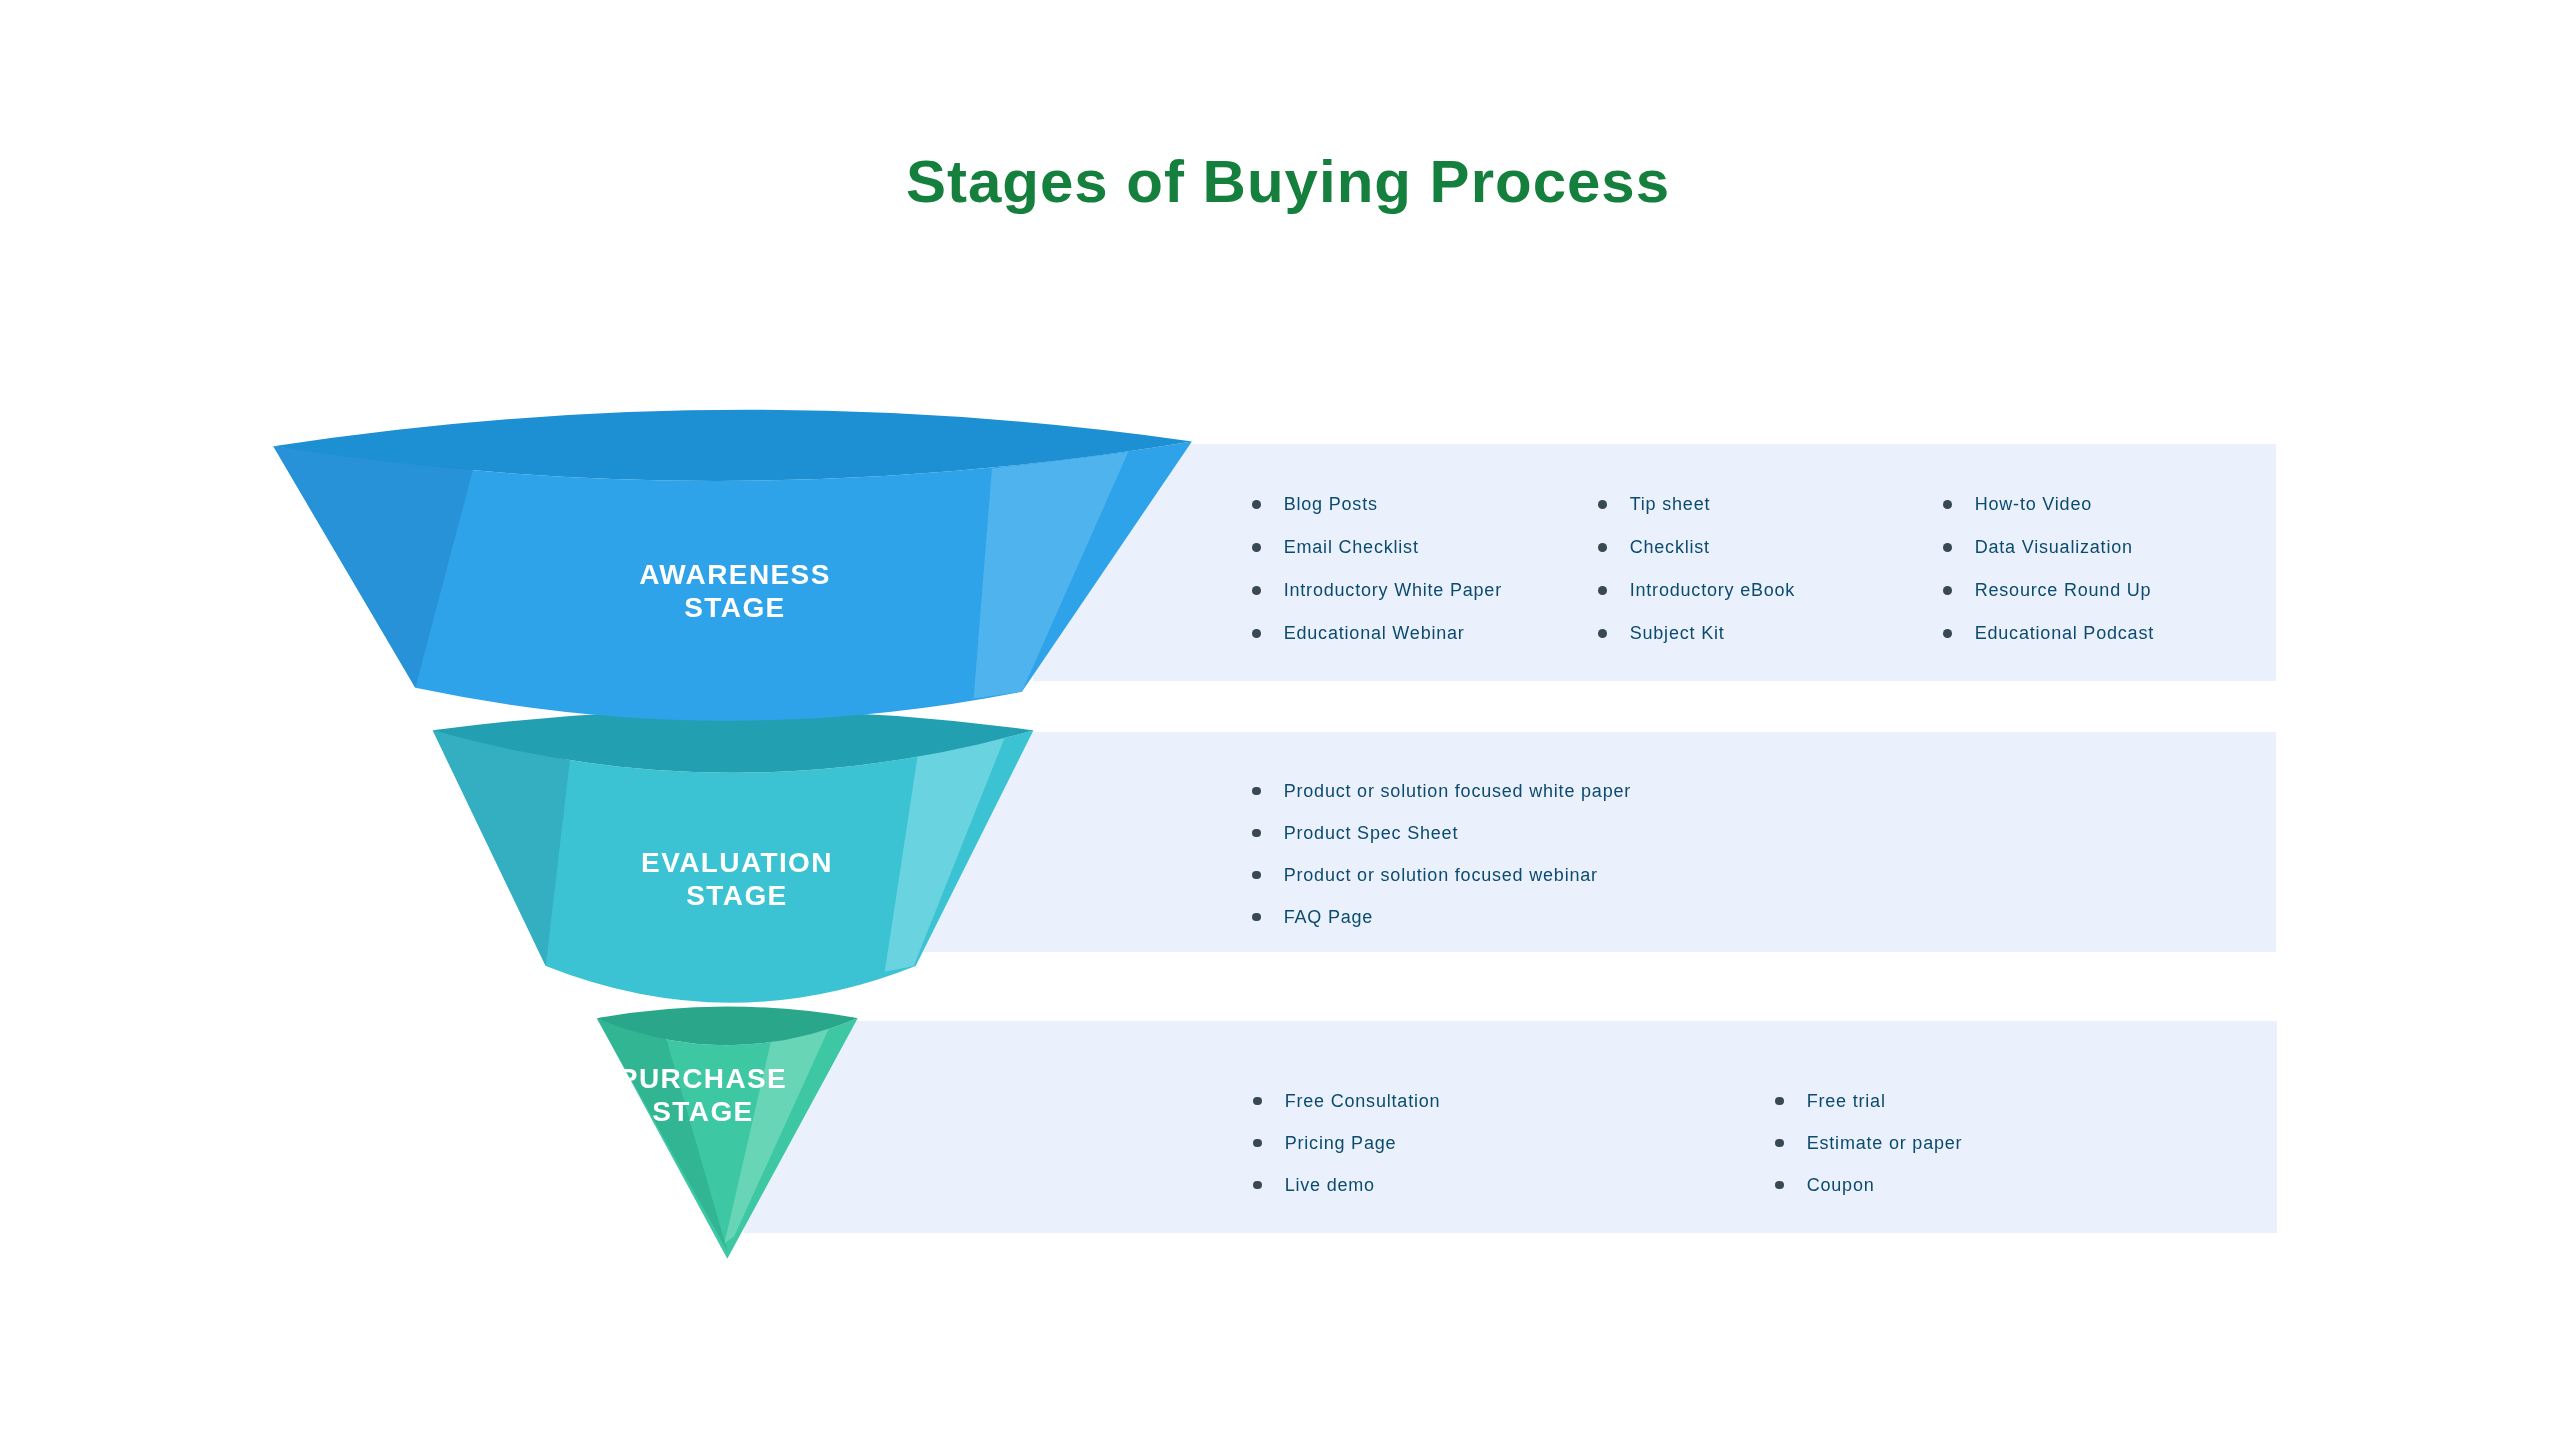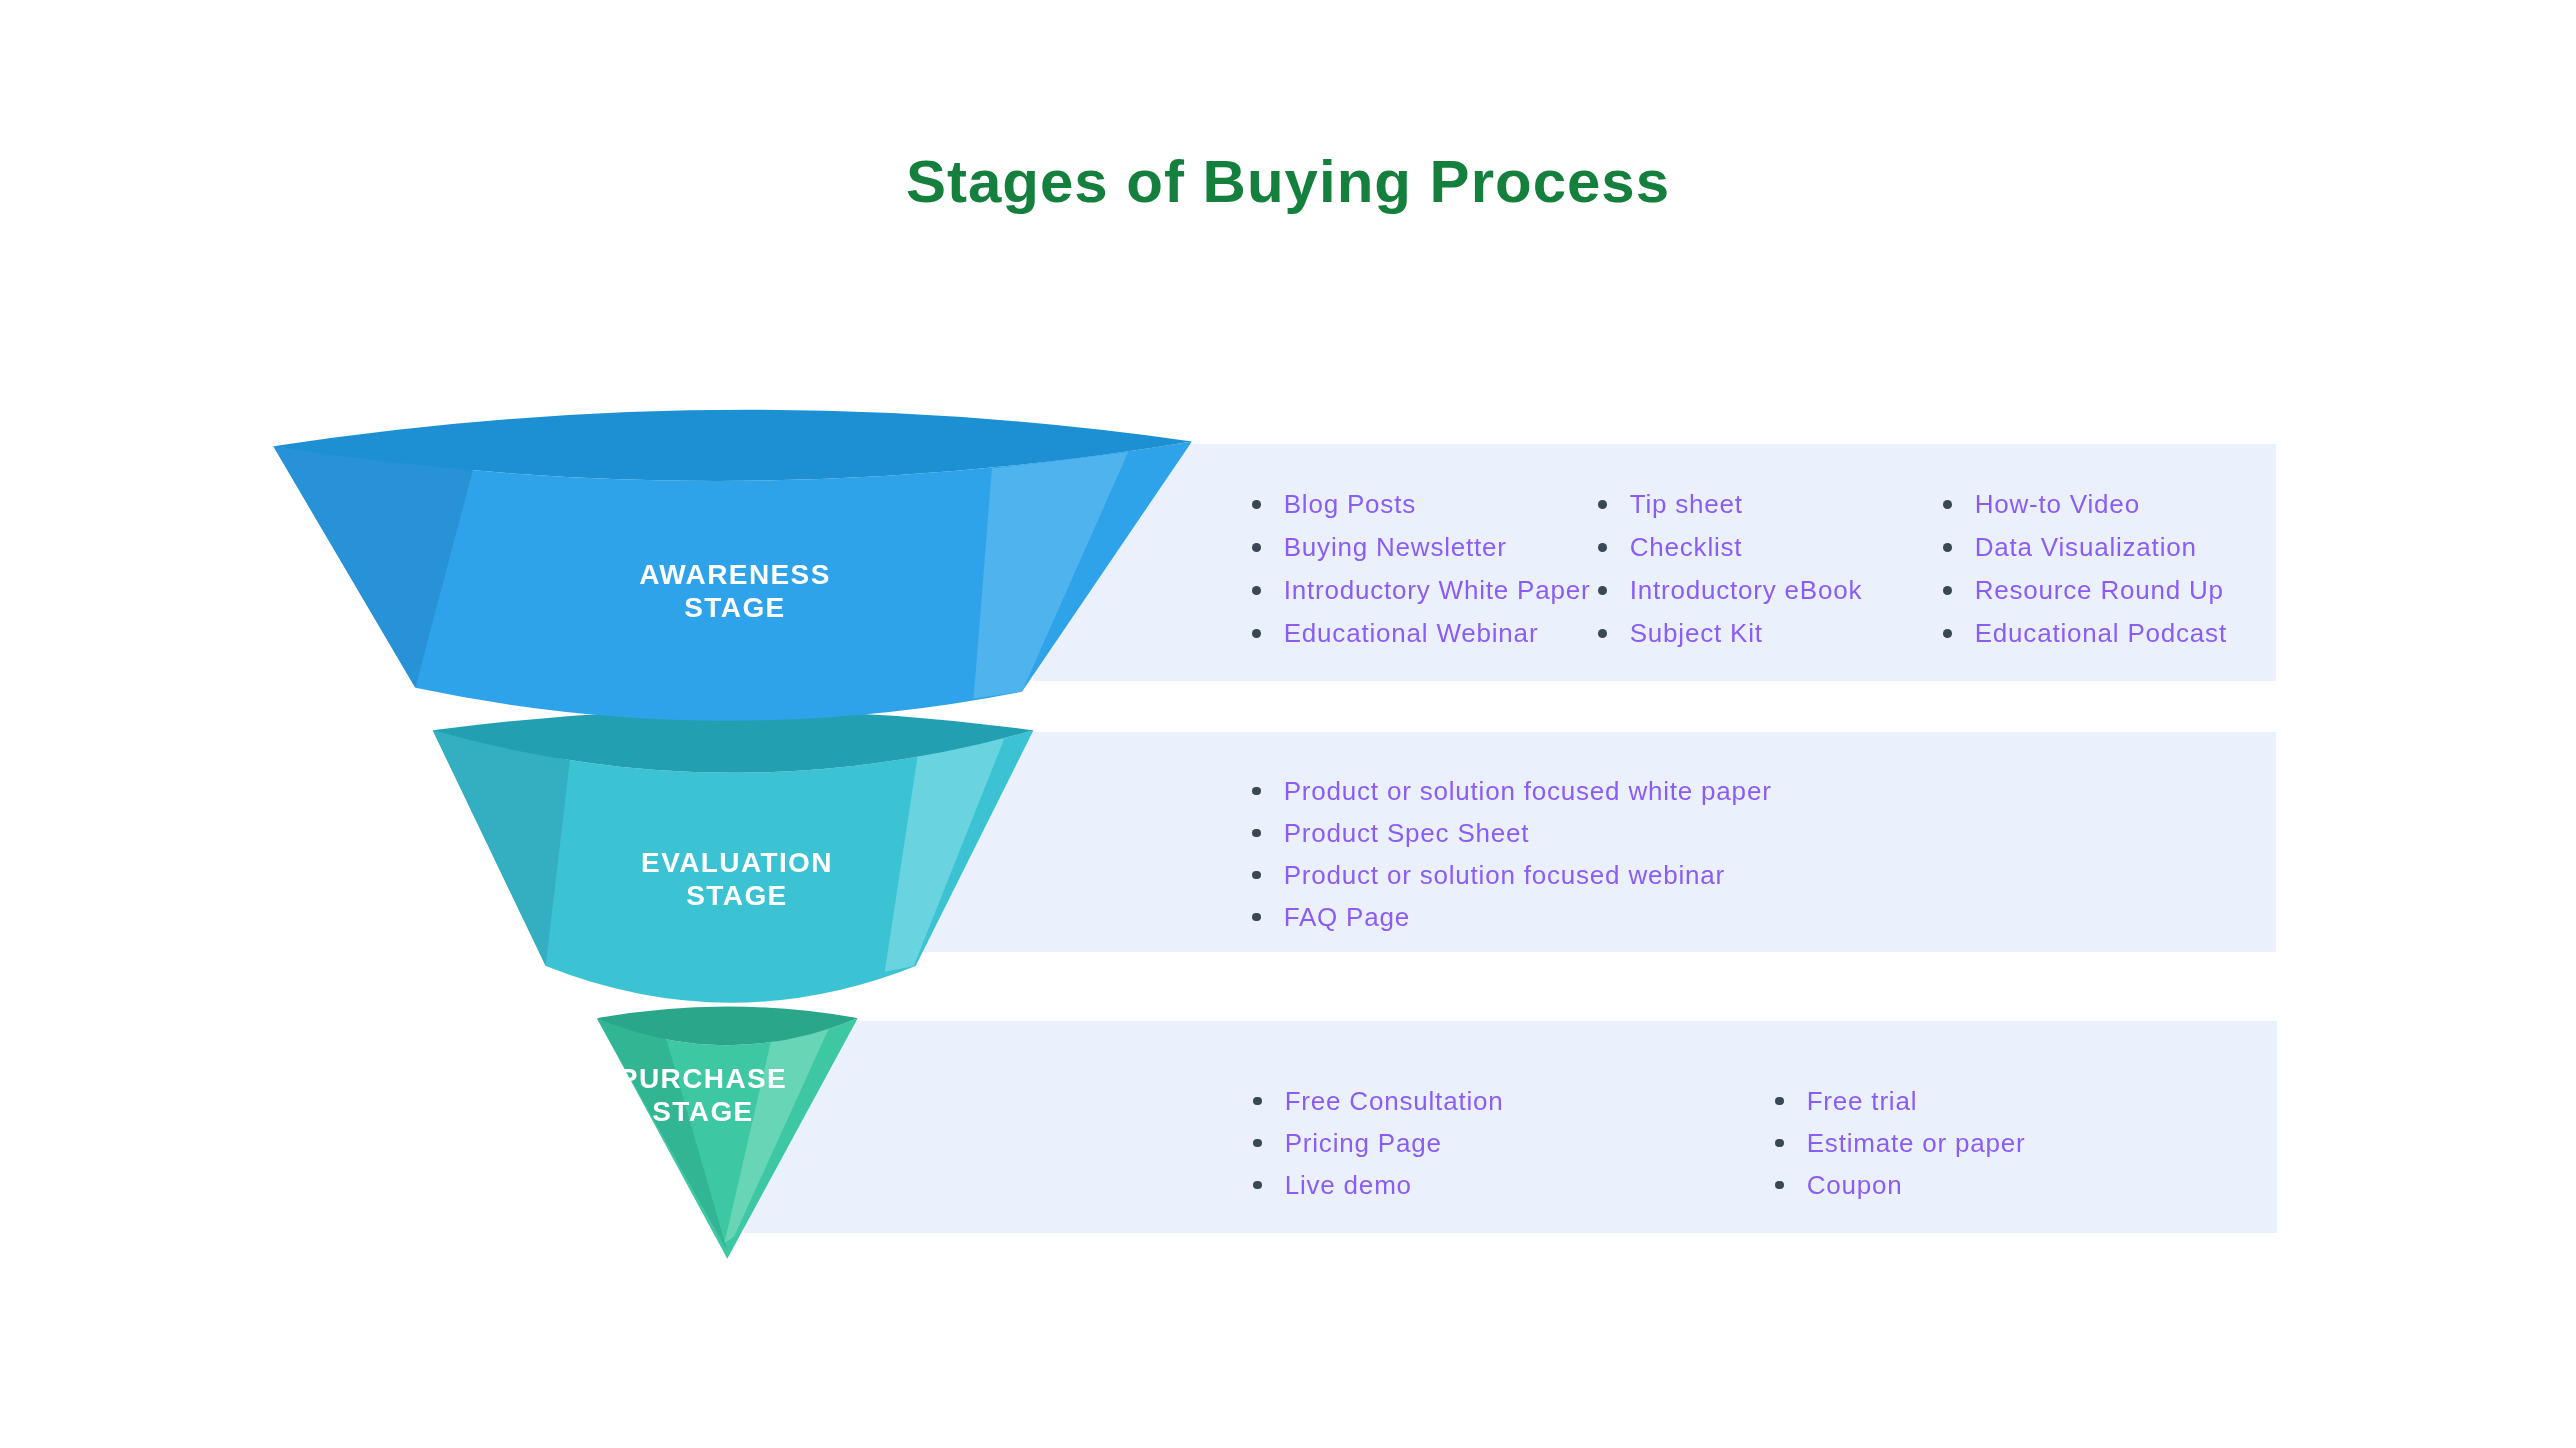--- a/index.html
+++ b/index.html
@@ -9,21 +9,21 @@
   .title{position:absolute;left:0;top:147px;width:2576px;margin:0;text-align:center;
          font-size:60px;font-weight:bold;letter-spacing:1px;color:#15803d;z-index:4;}
 
   .band{position:absolute;background:#EAF1FC;z-index:1;}
   #band-awareness{left:1033px;top:444px;width:1243px;height:237px;}
   #band-evaluation{left:898px;top:732px;width:1378px;height:220px;}
   #band-purchase{left:744px;top:1021px;width:1533px;height:212px;}
 
   .col{position:absolute;top:0;}
   .col ul{list-style:none;margin:0;padding:0;}
-  .col li{display:flex;align-items:center;font-size:26px;color:#8b5cf6;
+  .col li{display:flex;align-items:center;font-size:18px;color:#0c4a6e;
           letter-spacing:0.8px;white-space:nowrap;}
   .col li::before{content:"";flex:0 0 auto;width:8.7px;height:8.7px;border-radius:50%;
           background:#3A4856;margin-right:23px;}
   #band-awareness .col{padding-top:39px;}
   #band-awareness li{height:43px;}
   #band-evaluation .col{padding-top:38px;}
   #band-evaluation li{height:42px;}
   #band-purchase .col{padding-top:59px;}
   #band-purchase li{height:42px;}
 
@@ -43,21 +43,21 @@
 <body>
 
 <div class="canvas">
 
   <h1 class="title">Stages of Buying Process</h1>
 
   <div class="band" id="band-awareness">
     <div class="col c1">
       <ul>
         <li>Blog Posts</li>
-        <li>Buying Newsletter</li>
+        <li>Email Checklist</li>
         <li>Introductory White Paper</li>
         <li>Educational Webinar</li>
       </ul>
     </div>
     <div class="col c3">
       <ul>
         <li>How-to Video</li>
         <li>Data Visualization</li>
         <li>Resource Round Up</li>
         <li>Educational Podcast</li>

